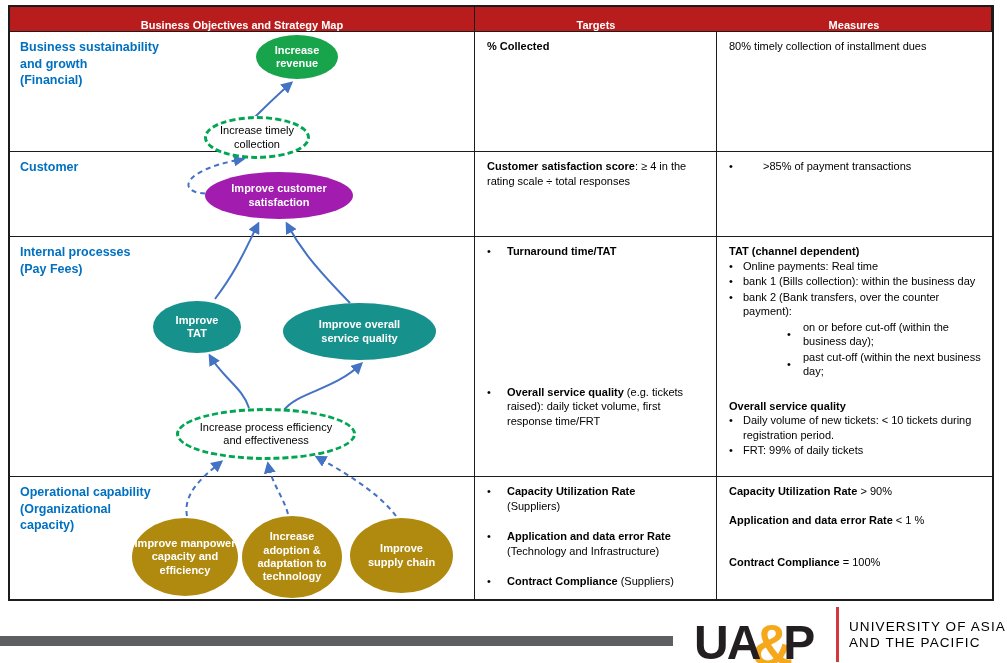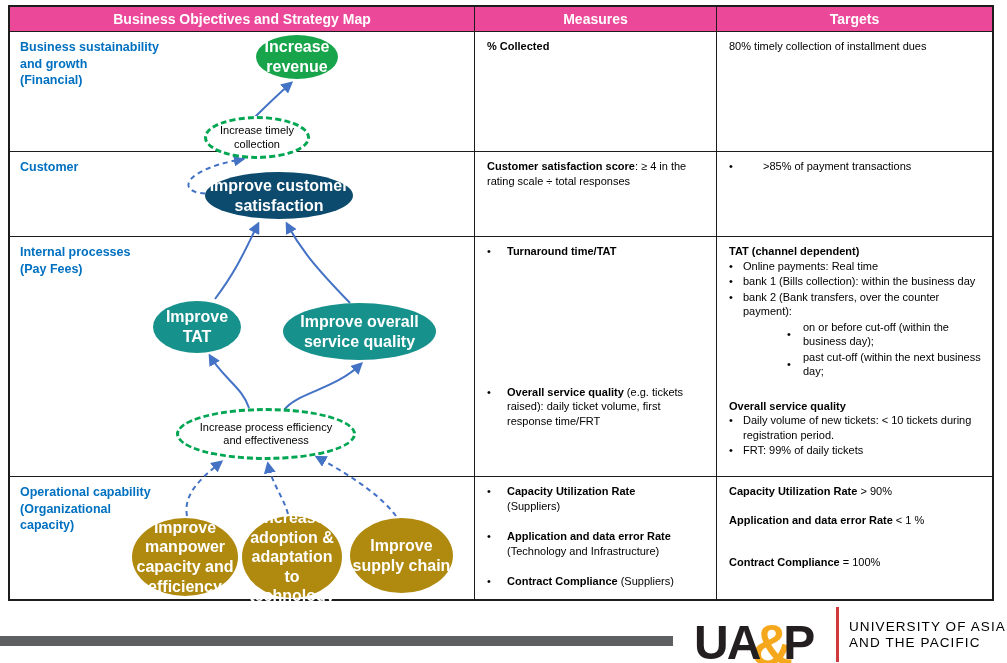--- a/index.html
+++ b/index.html
@@ -8,47 +8,47 @@
 
   
   .tbl{position:absolute;left:8px;top:5px;width:982px;height:592px;
        border:2px solid #1c1c1c;display:grid;
        grid-template-columns:465px 242px 1fr;
        grid-template-rows:25px 120px 85px 240px 1fr;background:#fff;}
   .c{border-right:1.5px solid #1c1c1c;border-bottom:1.5px solid #1c1c1c;
      position:relative;box-sizing:border-box;}
   .c.lastcol{border-right:none;}
   .c.lastrow{border-bottom:none;}
-  .hd{background:#ec4899;color:#fff;font-weight:700;font-size:14px;
-      display:flex;align-items:center;justify-content:center;}
+  .hd{background:#b91c1c;color:#fff;font-weight:700;font-size:11px;
+      display:flex;align-items:flex-end;justify-content:center;}
   .rowlabel{position:absolute;left:10px;top:7px;color:#0070C0;font-weight:700;
             font-size:12.5px;line-height:1.32;white-space:pre-line;}
   .cellpad{padding:7px 10px 6px 12px;font-size:11px;line-height:1.32;}
   .b{font-weight:700;}
   .bli{display:flex;margin-bottom:1px;}
   .bli::before{content:"\2022";flex:none;width:20px;font-size:11px;}
   .bli.tight::before{width:14px;}
   .bli.sub{margin-left:58px;align-items:center;}
   .bli.sub::before{width:16px;}
   .bli.wide::before{width:34px;}
   .gap-internal{margin-top:126px;}
   .mb16{margin-top:16px;}
   .mt14{margin-top:14px;}
   .mt20{margin-top:20px;}
   .mt30{margin-top:28px;}
   .restline{display:block;}
 
   
   .node{position:absolute;border-radius:50%;display:flex;align-items:center;
         justify-content:center;text-align:center;z-index:3;
-        font-size:16px;line-height:1.22;white-space:pre-line;box-sizing:border-box;}
+        font-size:11px;line-height:1.22;white-space:pre-line;box-sizing:border-box;}
   .node.solidtxt{color:#fff;font-weight:700;}
   .node.dashed{border:3px dashed #00a651;background:#fff;color:#000;font-weight:400;font-size:11px;}
   .green{background:#18a44b;}
-  .blue{background:#0c4a6e;}
+  .blue{background:#a21caf;}
   .teal{background:#17918c;}
   .gold{background:#b0890f;}
   #arrows{position:absolute;left:0;top:0;z-index:2;pointer-events:none;}
 
   
   .graybar{position:absolute;left:0;top:636px;width:673px;height:10px;background:#5e5f61;}
   .wordmark{position:absolute;left:694px;top:610px;height:50px;display:flex;
             align-items:baseline;font-weight:700;color:#231f20;font-size:48px;
             letter-spacing:-2px;line-height:1;}
   .wordmark .ltr{position:relative;z-index:1;}
@@ -58,25 +58,25 @@
            letter-spacing:1.1px;line-height:1.2;white-space:nowrap;}
 </style>
 </head>
 <body>
 
 <div class="tbl">
 
   <div class="c hd">
     <span>Business Objectives and Strategy Map</span>
   </div>
+  <div class="c hd lastcol">
+    <span>Targets</span>
+  </div>
   <div class="c hd">
     <span>Measures</span>
-  </div>
-  <div class="c hd lastcol">
-    <span>Targets</span>
   </div>
 
   <div class="c">
     <div class="rowlabel">Business sustainability
 and growth
 (Financial)</div>
   </div>
   <div class="c cellpad">
     <span class="b">% Collected</span>
   </div>

